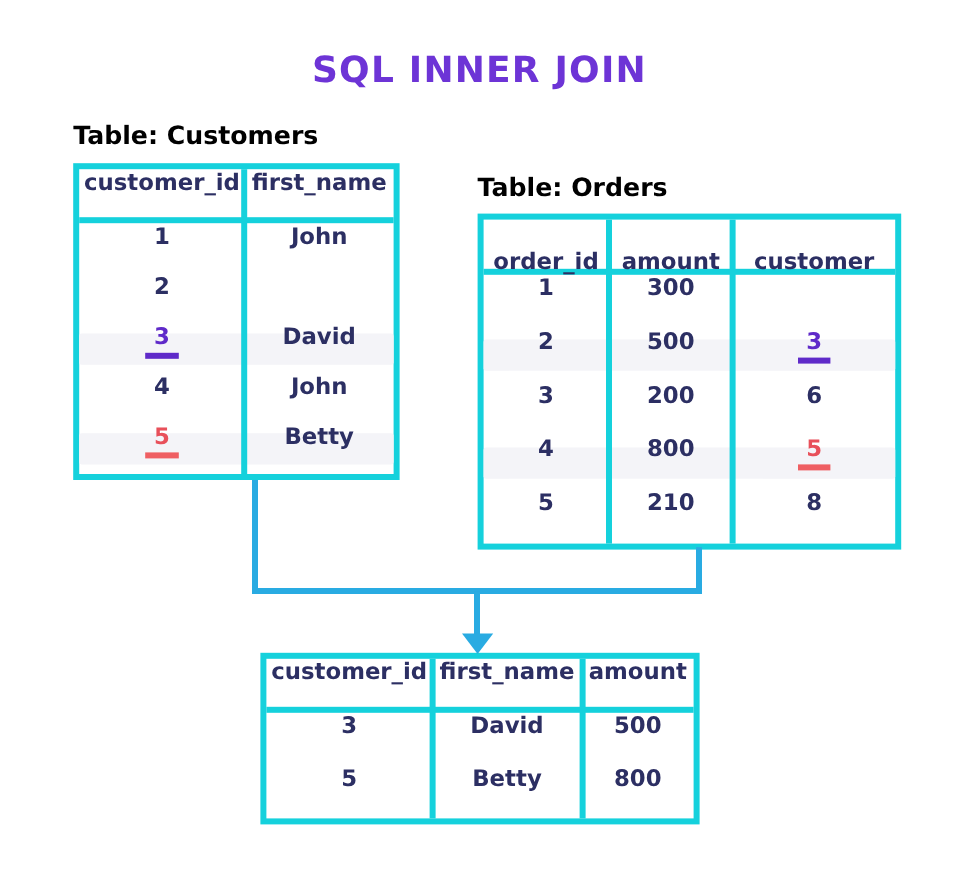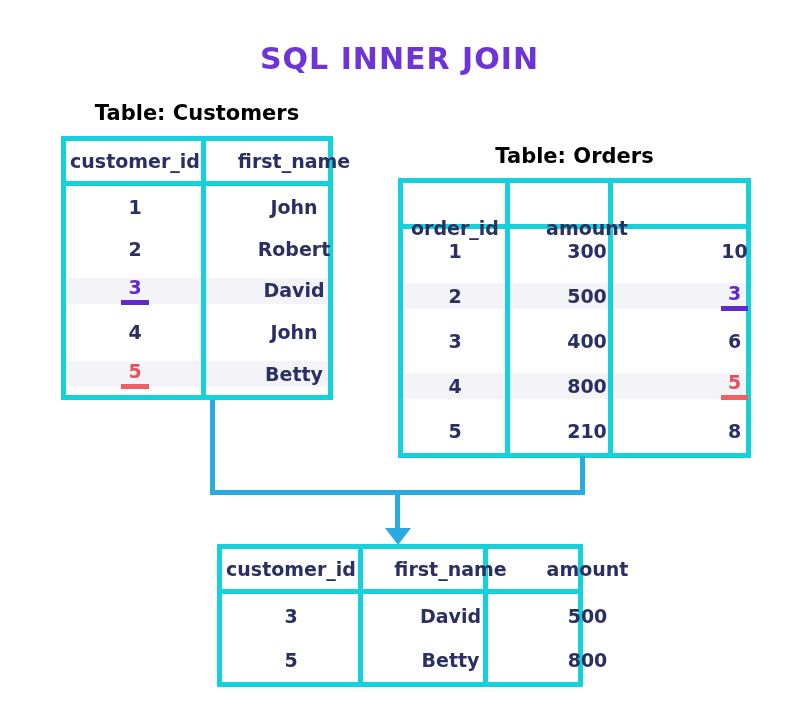--- a/index.html
+++ b/index.html
@@ -9,21 +9,21 @@
     font-family:"DejaVu Sans","Liberation Sans",sans-serif;
     overflow:hidden;
   }
   #page-title{
     position:absolute;top:41px;left:0;width:799px;
     text-align:center;
     font-size:30px;font-weight:bold;letter-spacing:1px;
   }
   .tbl-label{
     position:absolute;
-    text-align:center;
+    text-align:left;
     font-size:21px;font-weight:bold;
   }
   .tbl{
     position:absolute;
     border:5px solid var(--cyan);
     box-sizing:border-box;
   }
   .band{
     position:absolute;left:0;right:0;height:26px;
     background:var(--hl);
@@ -35,23 +35,22 @@
     background:var(--cyan);
     z-index:2;
   }
   .hdiv{
     position:absolute;left:0;right:0;height:5px;
     background:var(--cyan);
     z-index:2;
   }
   .row{
     position:absolute;left:0;right:0;
-    display:flex;align-items:center;
+    display:flex;align-items:flex-start;
     z-index:3;
-    gap:28px;
   }
   .cell{
     text-align:center;
     font-weight:bold;
     font-size:19px;
     color:var(--navy);
     flex:none;
   }
   .key{
     display:inline-block;
@@ -101,21 +100,20 @@
     <div class="row" style="top: 0px; height: 40px;">
       <div class="cell" style="width: 138px;">customer_id</div>
       <div class="cell" style="width: 124px;">first_name</div>
     </div>
     <div class="row" style="top: 45px; height: 41.8px;">
       <div class="cell" style="width: 138px;"><span>1</span></div>
       <div class="cell" style="width: 124px;"><span>John</span></div>
     </div>
     <div class="row" style="top: 86.8px; height: 41.8px;">
       <div class="cell" style="width: 138px;"><span>2</span></div>
-      <div class="cell" style="width: 124px;"><span>Robert</span></div>
     </div>
     <div class="row" style="top: 128.6px; height: 41.8px;">
       <div class="cell" style="width: 138px;"><span class="key key-purple">3</span></div>
       <div class="cell" style="width: 124px;"><span>David</span></div>
     </div>
     <div class="row" style="top: 170.4px; height: 41.8px;">
       <div class="cell" style="width: 138px;"><span>4</span></div>
       <div class="cell" style="width: 124px;"><span>John</span></div>
     </div>
     <div class="row" style="top: 212.2px; height: 41.8px;">
@@ -125,34 +123,34 @@
   </div>
 <div id="orders-table" class="tbl">
     <div class="band" style="top: 100.2px;"></div>
     <div class="band" style="top: 189.8px;"></div>
     <div class="vdiv" style="left: 102px;"></div>
     <div class="vdiv" style="left: 205px;"></div>
     <div class="hdiv" style="top: 41px;"></div>
     <div class="row" style="top: 0px; height: 41px; margin-top: 24px;">
       <div class="cell" style="width: 104px;">order_id</div>
       <div class="cell" style="width: 104px;">amount</div>
+      <div class="cell" style="width: 135px;">customer</div>
     </div>
     <div class="row" style="top: 46px; height: 44.8px;">
       <div class="cell" style="width: 104px;"><span>1</span></div>
       <div class="cell" style="width: 104px;"><span>300</span></div>
-      <div class="cell" style="width: 135px;"><span>10</span></div>
     </div>
     <div class="row" style="top: 90.8px; height: 44.8px;">
       <div class="cell" style="width: 104px;"><span>2</span></div>
       <div class="cell" style="width: 104px;"><span>500</span></div>
       <div class="cell" style="width: 135px;"><span class="key key-purple">3</span></div>
     </div>
     <div class="row" style="top: 135.6px; height: 44.8px;">
       <div class="cell" style="width: 104px;"><span>3</span></div>
-      <div class="cell" style="width: 104px;"><span>400</span></div>
+      <div class="cell" style="width: 104px;"><span>200</span></div>
       <div class="cell" style="width: 135px;"><span>6</span></div>
     </div>
     <div class="row" style="top: 180.4px; height: 44.8px;">
       <div class="cell" style="width: 104px;"><span>4</span></div>
       <div class="cell" style="width: 104px;"><span>800</span></div>
       <div class="cell" style="width: 135px;"><span class="key key-red">5</span></div>
     </div>
     <div class="row" style="top: 225.2px; height: 44.8px;">
       <div class="cell" style="width: 104px;"><span>5</span></div>
       <div class="cell" style="width: 104px;"><span>210</span></div>

